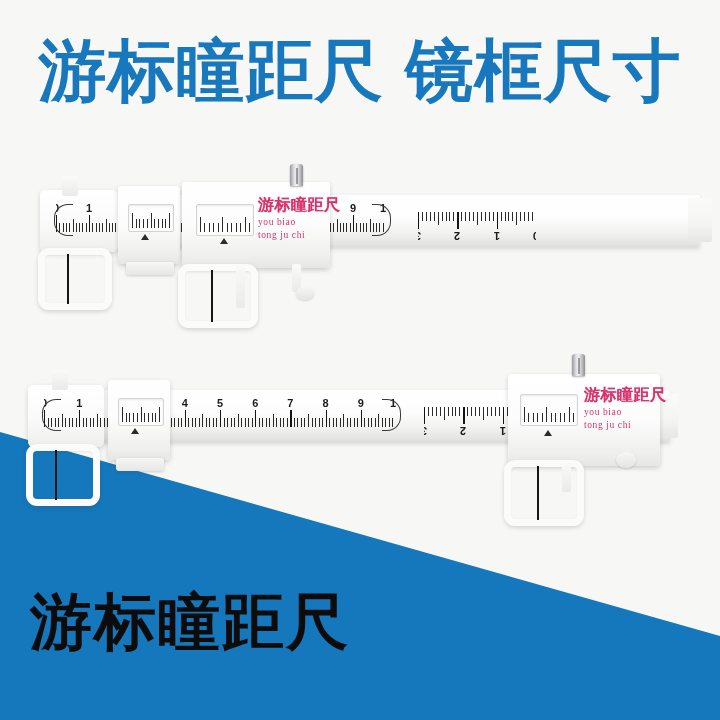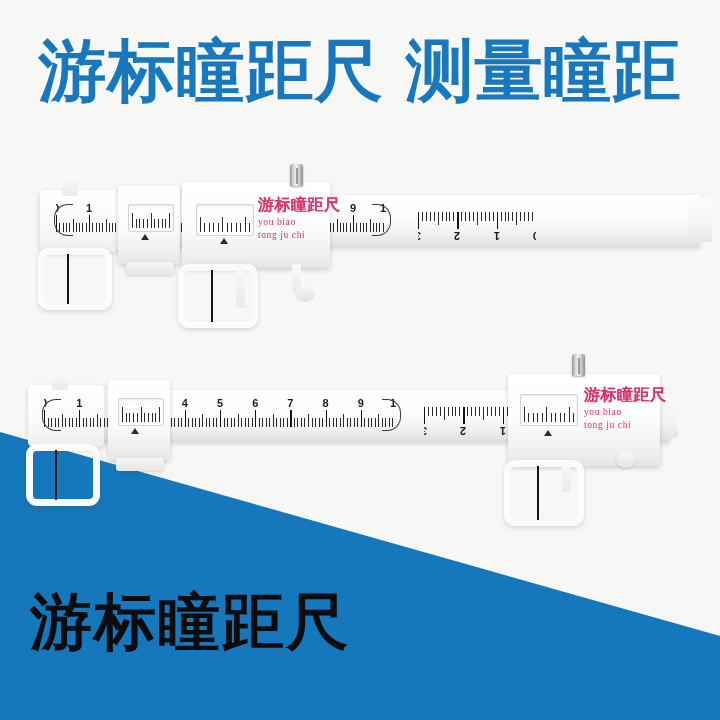--- a/index.html
+++ b/index.html
@@ -177,21 +177,21 @@
 
 <div id="stage">
 
   <div class="wedge">
     <svg viewBox="0 0 720 720" xmlns="http://www.w3.org/2000/svg">
       <polygon points="0,432 0,720 720,720 720,636" fill="#1577bc"></polygon>
     </svg>
   </div>
 
   <div class="headline">
-    <span>游标瞳距尺</span><span class="gap"></span><span>测量瞳距</span>
+    <span>游标瞳距尺</span><span class="gap"></span><span>镜框尺寸</span>
   </div>
 
   <div class="caliper" id="cal-top" style="left:0;top:160px;width:720px;height:180px;">
 
     <div class="beam" style="left:52px;top:35px;width:648px;height:52px;"></div>
     <div class="beam-tail" style="left:688px;top:38px;width:24px;height:44px;"></div>
 
     <div class="jawbody" style="left:40px;top:30px;width:78px;height:62px;"></div>
     <div class="lug" style="left:62px;top:16px;width:16px;height:20px;"></div>
 

